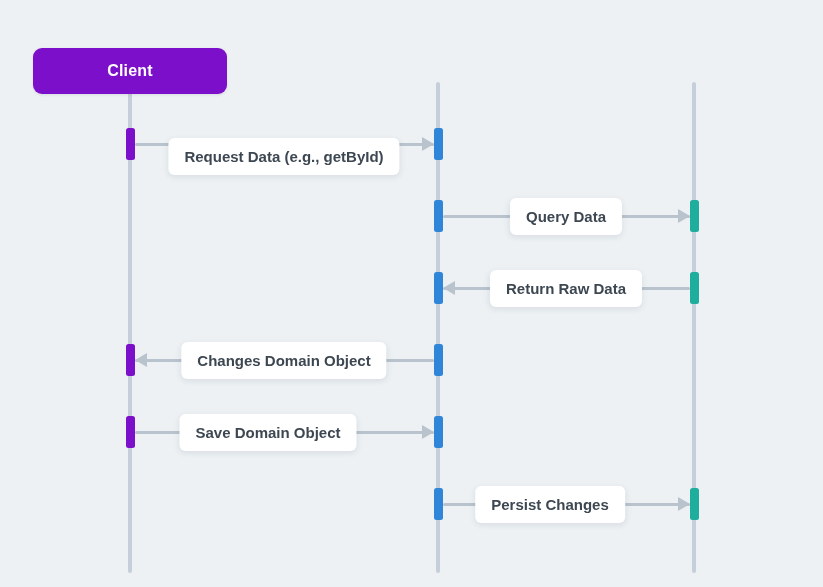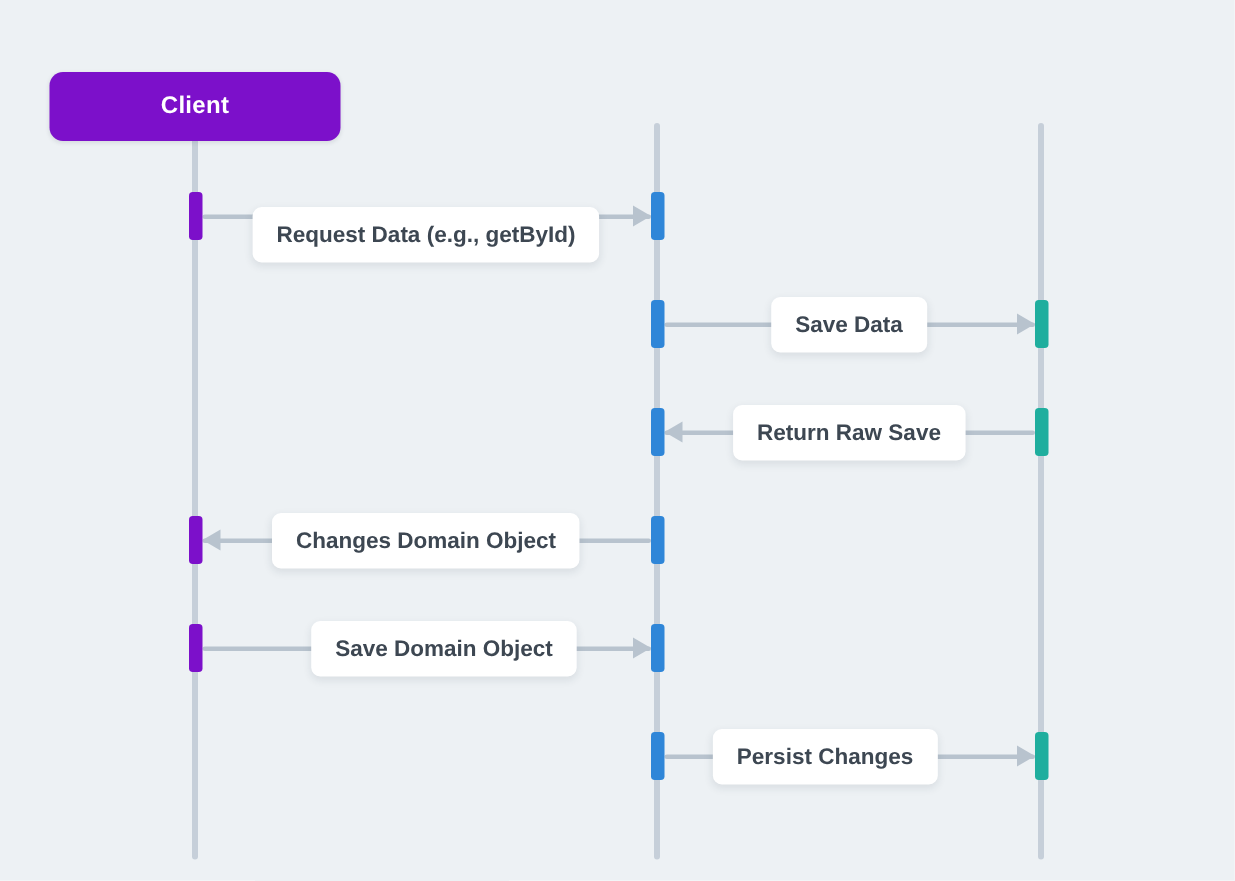--- a/index.html
+++ b/index.html
@@ -95,45 +95,45 @@
     <div class="activation-bar" style="left: 125.5px; top: 128px; background-color: rgb(124, 16, 202);"></div>
     <div class="activation-bar" style="left: 433.5px; top: 128px; background-color: rgb(47, 134, 216);"></div>
     <div class="msg-label" style="left:284px; top:126px;margin-top:12px;">Request Data (e.g., getById)</div>
   </div>
 
   <div>
     <div class="msg-line" style="left: 442.5px; top: 214.5px; width: 247px; background-color: rgb(184, 195, 206);"></div>
     <div class="arrow-head right" style="left:677.5px; top:209px;"></div>
     <div class="activation-bar" style="left: 433.5px; top: 200px; background-color: rgb(47, 134, 216);"></div>
     <div class="activation-bar" style="left: 689.5px; top: 200px; background-color: rgb(31, 174, 158);"></div>
-    <div class="msg-label" style="left:566px; top:198px;">Save Data</div>
+    <div class="msg-label" style="left:566px; top:198px;">Query Data</div>
   </div>
 
   <div>
     <div class="msg-line" style="left: 442.5px; top: 286.5px; width: 247px; background-color: rgb(184, 195, 206);"></div>
     <div class="arrow-head left" style="left:442.5px; top:281px;"></div>
     <div class="activation-bar" style="left: 433.5px; top: 272px; background-color: rgb(47, 134, 216);"></div>
     <div class="activation-bar" style="left: 689.5px; top: 272px; background-color: rgb(31, 174, 158);"></div>
-    <div class="msg-label" style="left:566px; top:270px;">Return Raw Save</div>
+    <div class="msg-label" style="left:566px; top:270px;">Return Raw Data</div>
   </div>
 
   <div>
     <div class="msg-line" style="left: 134.5px; top: 358.5px; width: 299px; background-color: rgb(184, 195, 206);"></div>
     <div class="arrow-head left" style="left:134.5px; top:353px;"></div>
     <div class="activation-bar" style="left: 125.5px; top: 344px; background-color: rgb(124, 16, 202);"></div>
     <div class="activation-bar" style="left: 433.5px; top: 344px; background-color: rgb(47, 134, 216);"></div>
     <div class="msg-label" style="left:284px; top:342px;">Changes Domain Object</div>
   </div>
 
   <div>
     <div class="msg-line" style="left: 134.5px; top: 430.5px; width: 299px; background-color: rgb(184, 195, 206);"></div>
     <div class="arrow-head right" style="left:421.5px; top:425px;"></div>
     <div class="activation-bar" style="left: 125.5px; top: 416px; background-color: rgb(124, 16, 202);"></div>
     <div class="activation-bar" style="left: 433.5px; top: 416px; background-color: rgb(47, 134, 216);"></div>
-    <div class="msg-label" style="left:296px; top:414px;text-align:center;">Save Domain Object</div>
+    <div class="msg-label" style="left:268px; top:414px;text-align:center;">Save Domain Object</div>
   </div>
 
   <div>
     <div class="msg-line" style="left: 442.5px; top: 502.5px; width: 247px; background-color: rgb(184, 195, 206);"></div>
     <div class="arrow-head right" style="left:677.5px; top:497px;"></div>
     <div class="activation-bar" style="left: 433.5px; top: 488px; background-color: rgb(47, 134, 216);"></div>
     <div class="activation-bar" style="left: 689.5px; top: 488px; background-color: rgb(31, 174, 158);"></div>
     <div class="msg-label" style="left:550px; top:486px;">Persist Changes</div>
   </div>
 

